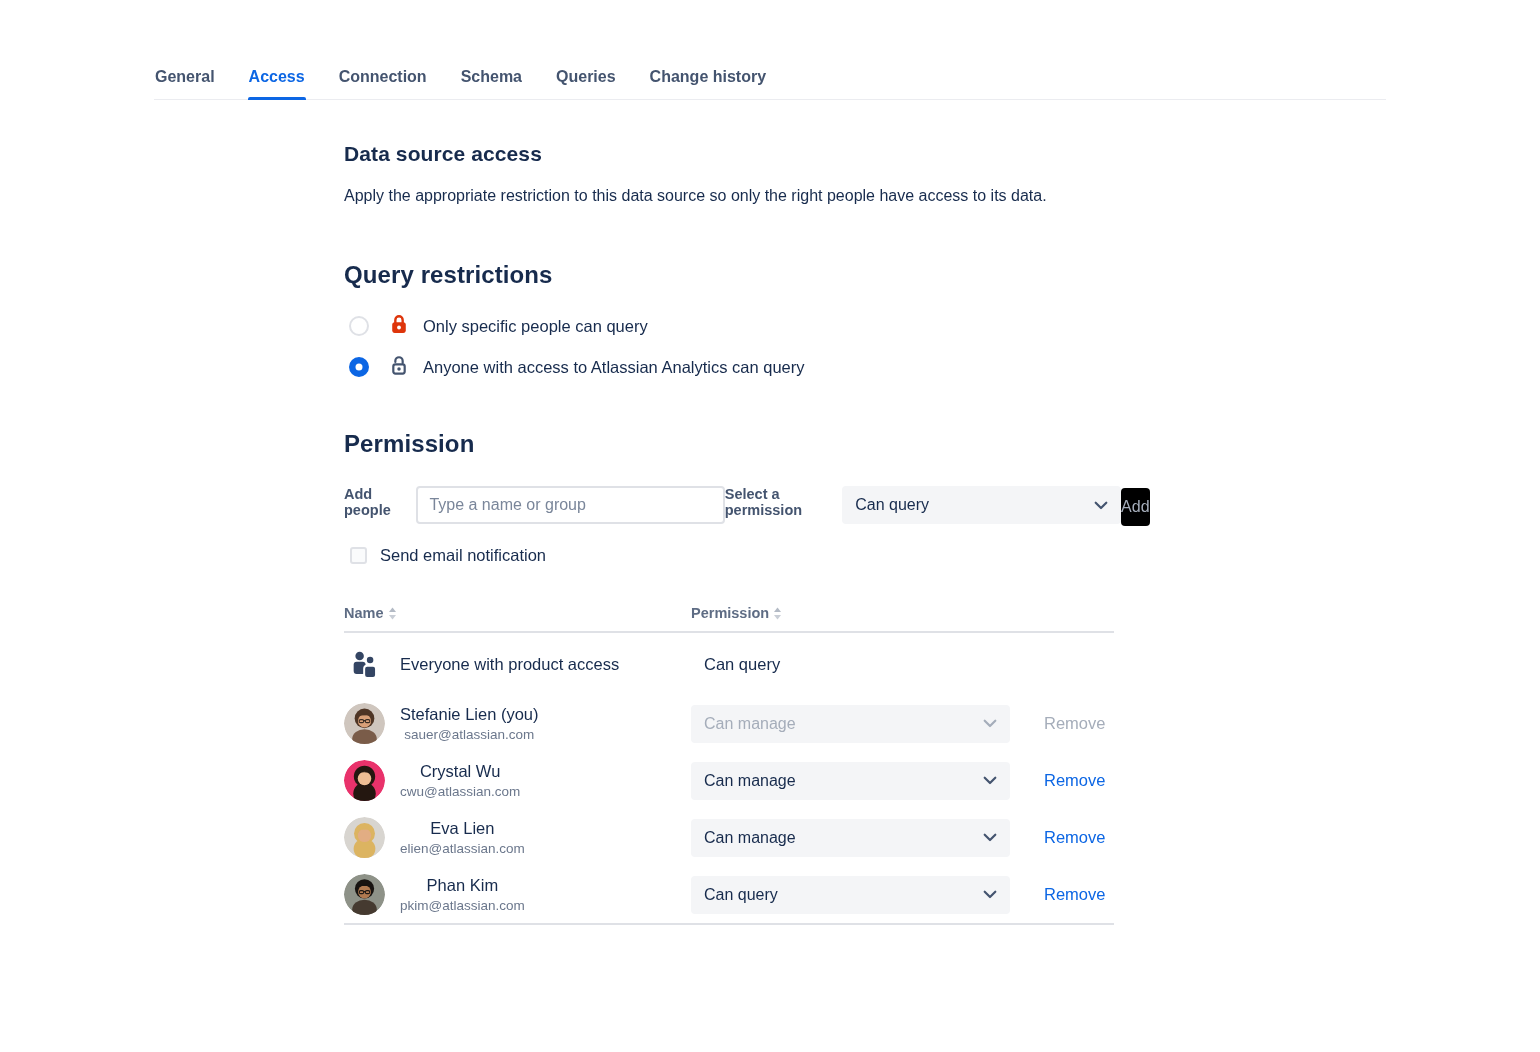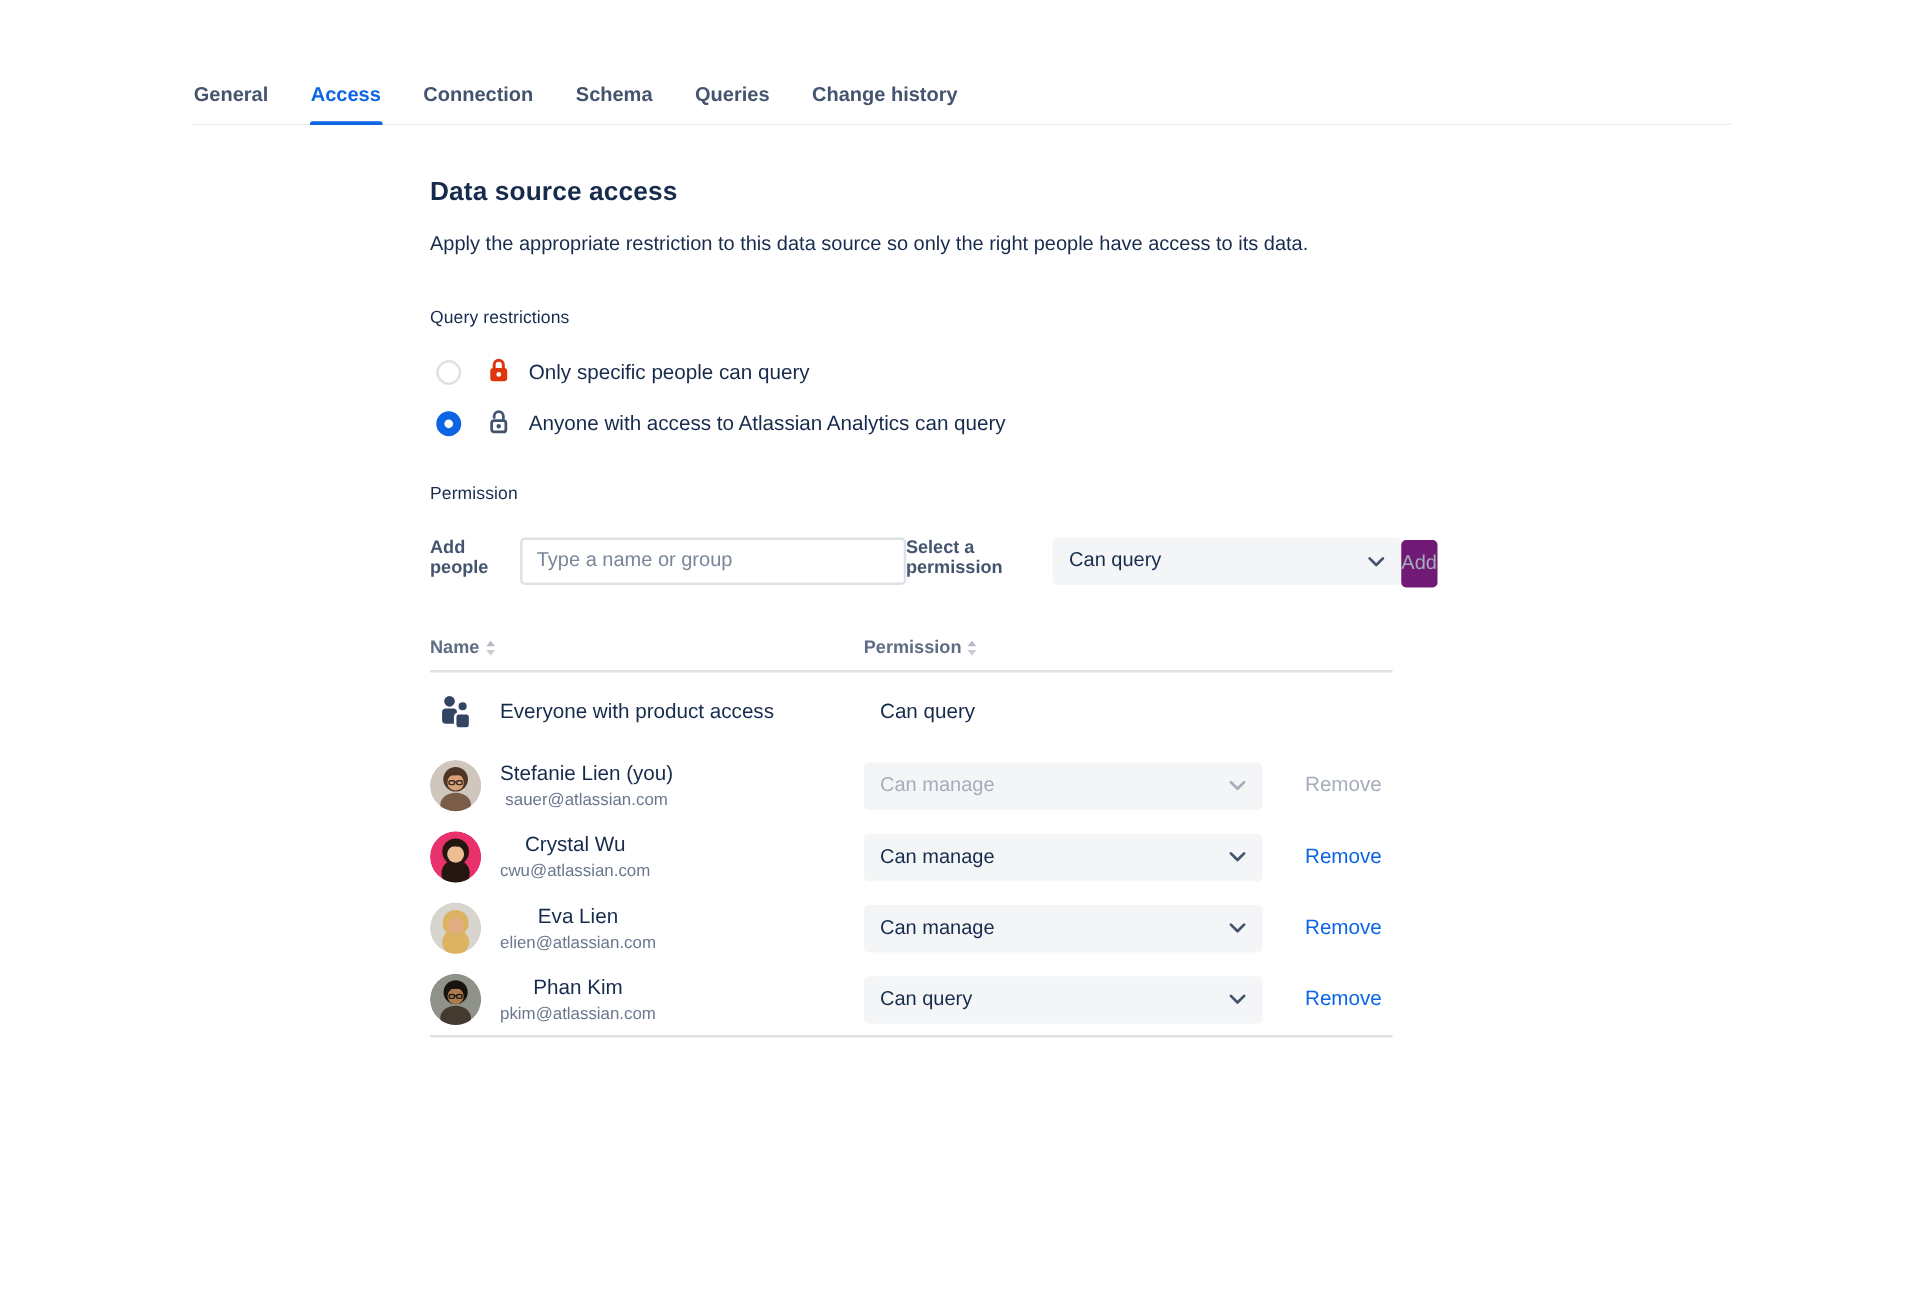--- a/index.html
+++ b/index.html
@@ -28,21 +28,21 @@
     content: ""; position: absolute; left: 0; right: 0; bottom: -1px;
     height: 3px; background: #0C66E4; border-radius: 2px 2px 0 0;
   }
 
   
   .content { margin-left: 190px; width: 770px; }
 
   h1.page-title { margin-top: 42px; font-size: 21px; font-weight: 600; letter-spacing: .1px; }
   p.page-desc { margin-top: 17px; font-size: 16px; line-height: 25px; width: 758px; }
 
-  h2.section { margin-top: 37px; font-size: 14px; font-weight: 400; letter-spacing: .1px; }
+  h2.section { margin-top: 53px; font-size: 24px; font-weight: 700; letter-spacing: .1px; }
 
   
   .radios { margin-top: 23px; display: grid; row-gap: 17px; }
   .radio-row { display: flex; align-items: flex-end; padding-left: 5px; }
   .radio {
     width: 20px; height: 20px; border-radius: 50%;
     border: 2px solid #DFE1E6; background: #fff; flex: 0 0 auto;
     position: relative; cursor: pointer;
   }
   .radio.checked { border-color: #0C66E4; background: #0C66E4; }
@@ -68,21 +68,21 @@
   .select {
     width: 319px; height: 38px; background: #F4F5F7; border-radius: 4px;
     display: flex; align-items: center; justify-content: space-between;
     padding: 0 13px; font-size: 16px; color: #172B4D; cursor: pointer;
   }
   .select .chev { color: #44546F; display: flex; }
   .select.disabled { color: #A5ADBA; cursor: default; }
   .select.disabled .chev { color: #A5ADBA; }
   .gap13 { width: 13px; } .gap12 { width: 12px; }
   .add-btn {
-    width: 80px; height: 38px; background: #701a75; border: none; border-radius: 4px;
+    width: 80px; height: 38px; background: #000000; border: none; border-radius: 4px;
     font-size: 16px; font-family: inherit; color: #A5ADBA; cursor: default;
   }
   .checkbox-row { margin-top: 20px; display: flex; align-items: center; padding-left: 6px; }
   .checkbox {
     width: 17px; height: 17px; border: 2px solid #DFE1E6; border-radius: 3px;
     background: #FAFBFC; cursor: pointer; flex: 0 0 auto;
   }
   .checkbox-label { margin-left: 13px; font-size: 16.5px; }
 
   
@@ -180,20 +180,24 @@
             <svg width="14" height="9" viewBox="0 0 14 9">
                 <path d="M1.7 1.7 7 7l5.3-5.3" fill="none" stroke="currentColor" stroke-width="2.2" stroke-linecap="round" stroke-linejoin="round"></path>
               </svg>
           </span>
         </div>
       </div>
       <div class="gap12"></div>
       <button class="add-btn">Add</button>
     </div>
 
+    <div class="checkbox-row">
+      <span class="checkbox"></span>
+      <span class="checkbox-label">Send email notification</span>
+    </div>
 
     <div class="table">
       <div class="thead">
         <div class="th th-name">
           <span>Name</span>
           <span class="sort-ic">
             <svg width="9" height="13" viewBox="0 0 9 13">
                 <path d="M4.5 0.5 8 5H1z" fill="#B3BAC5"></path>
                 <path d="M4.5 12.5 1 8h7z" fill="#C9CED6"></path>
               </svg>

